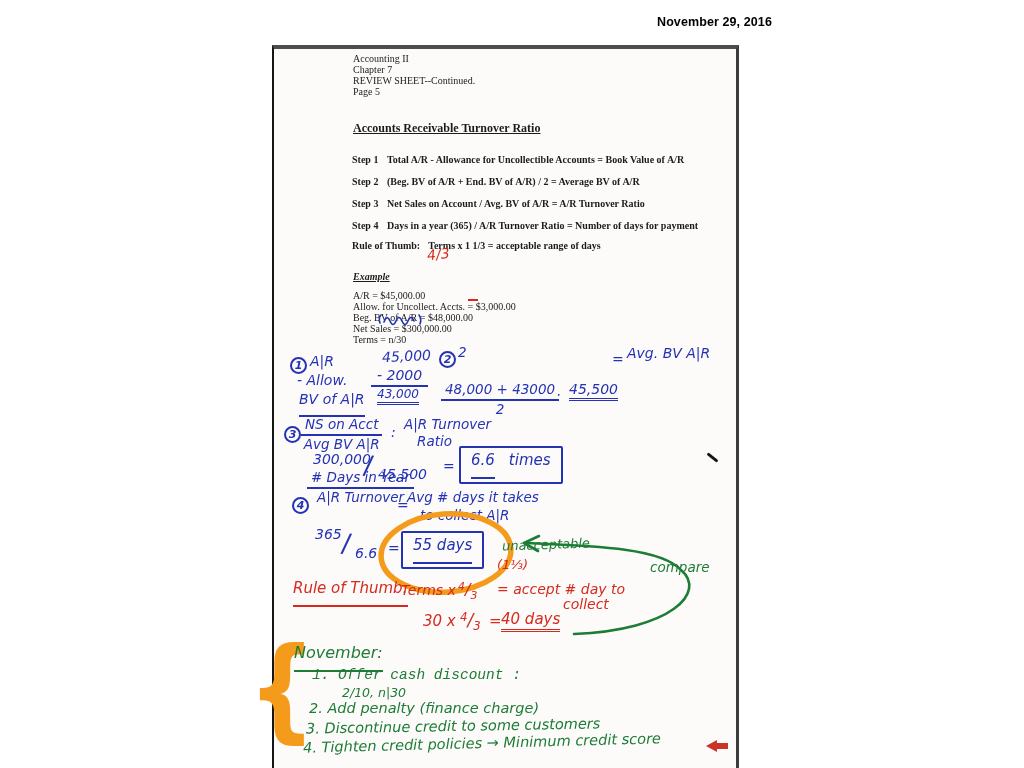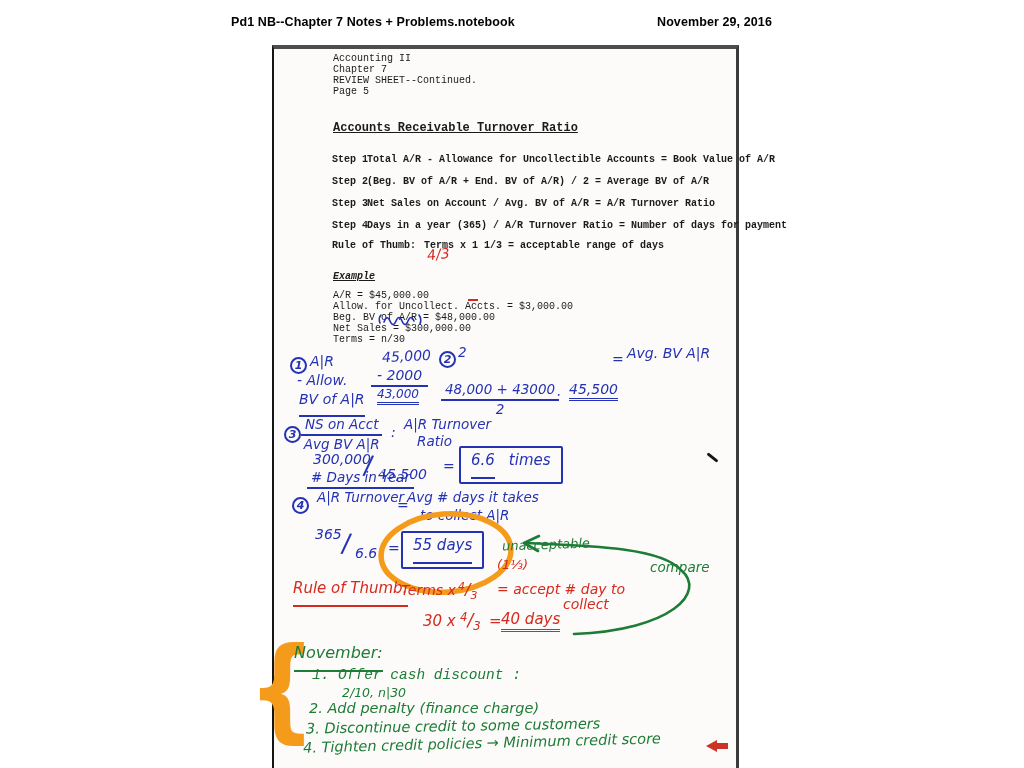--- a/index.html
+++ b/index.html
@@ -2,21 +2,21 @@
 <html><head>
 <meta charset="utf-8">
 <style>
   html,body{margin:0;padding:0;background:#fff;}
   .screen{position:relative;width:1024px;height:768px;overflow:hidden;background:#ffffff;
           font-family:"Liberation Sans",sans-serif;}
   .abs{position:absolute;}
   .hdr{font-weight:bold;font-size:12.5px;color:#000;letter-spacing:0.1px;}
   .page{left:272px;top:45px;width:467px;height:723px;background:#fcfbfa;box-sizing:border-box;
         border-top:4px solid #4d4d4d;border-left:2px solid #151515;border-right:3px solid #3b3b3b;}
-  .doc{font-family:Liberation Mono, monospace;color:#1b1b1b;}
+  .doc{font-family:Liberation Serif, serif;color:#1b1b1b;margin-left:20px;}
   .b{font-weight:bold;}
   .hw{font-family:"DejaVu Sans",sans-serif;font-style:italic;white-space:nowrap;}
   .blue{color:#2432b4;}
   .red{color:#d52a1e;}
   .green{color:#1d7c35;}
   .orange{color:#f49b1c;}
   .ul{border-bottom:2px solid currentColor;padding-bottom:8px;}
   .dul{border-bottom:3px double currentColor;padding-bottom:1px;}
   .cnum{box-sizing:border-box;width:17px;height:17px;border:2px solid #2432b4;border-radius:50%;
         display:flex;align-items:center;justify-content:center;font-size:11px;font-weight:bold;}
@@ -29,21 +29,20 @@
   .sf .n{position:relative;top:-5px;font-size:0.78em;}
   .sf .s{font-size:1.15em;}
   .sf .d{position:relative;top:4px;font-size:0.78em;}
   .bigslash{display:inline-block;font-size:26px;transform:rotate(8deg);font-style:normal;}
 </style>
 </head>
 <body>
 
 <div class="screen">
 
-  <div class="abs hdr" style="left:231px;top:15px;">Pd1 NB--Chapter 7 Notes + Problems.notebook</div>
   <div class="abs hdr" style="left:657px;top:15px;">November 29, 2016</div>
 
   <div class="abs page"></div>
 
   <div class="abs doc" style="left:333px;top:53px;font-size:10px;">Accounting II</div>
   <div class="abs doc" style="left:333px;top:64px;font-size:10px;">Chapter 7</div>
   <div class="abs doc" style="left:333px;top:75px;font-size:10px;">REVIEW SHEET--Continued.</div>
   <div class="abs doc" style="left:333px;top:86px;font-size:10px;">Page 5</div>
 
   <div class="abs doc b" style="left:333px;top:121px;font-size:12px;text-decoration:underline;">Accounts Receivable Turnover Ratio</div>

